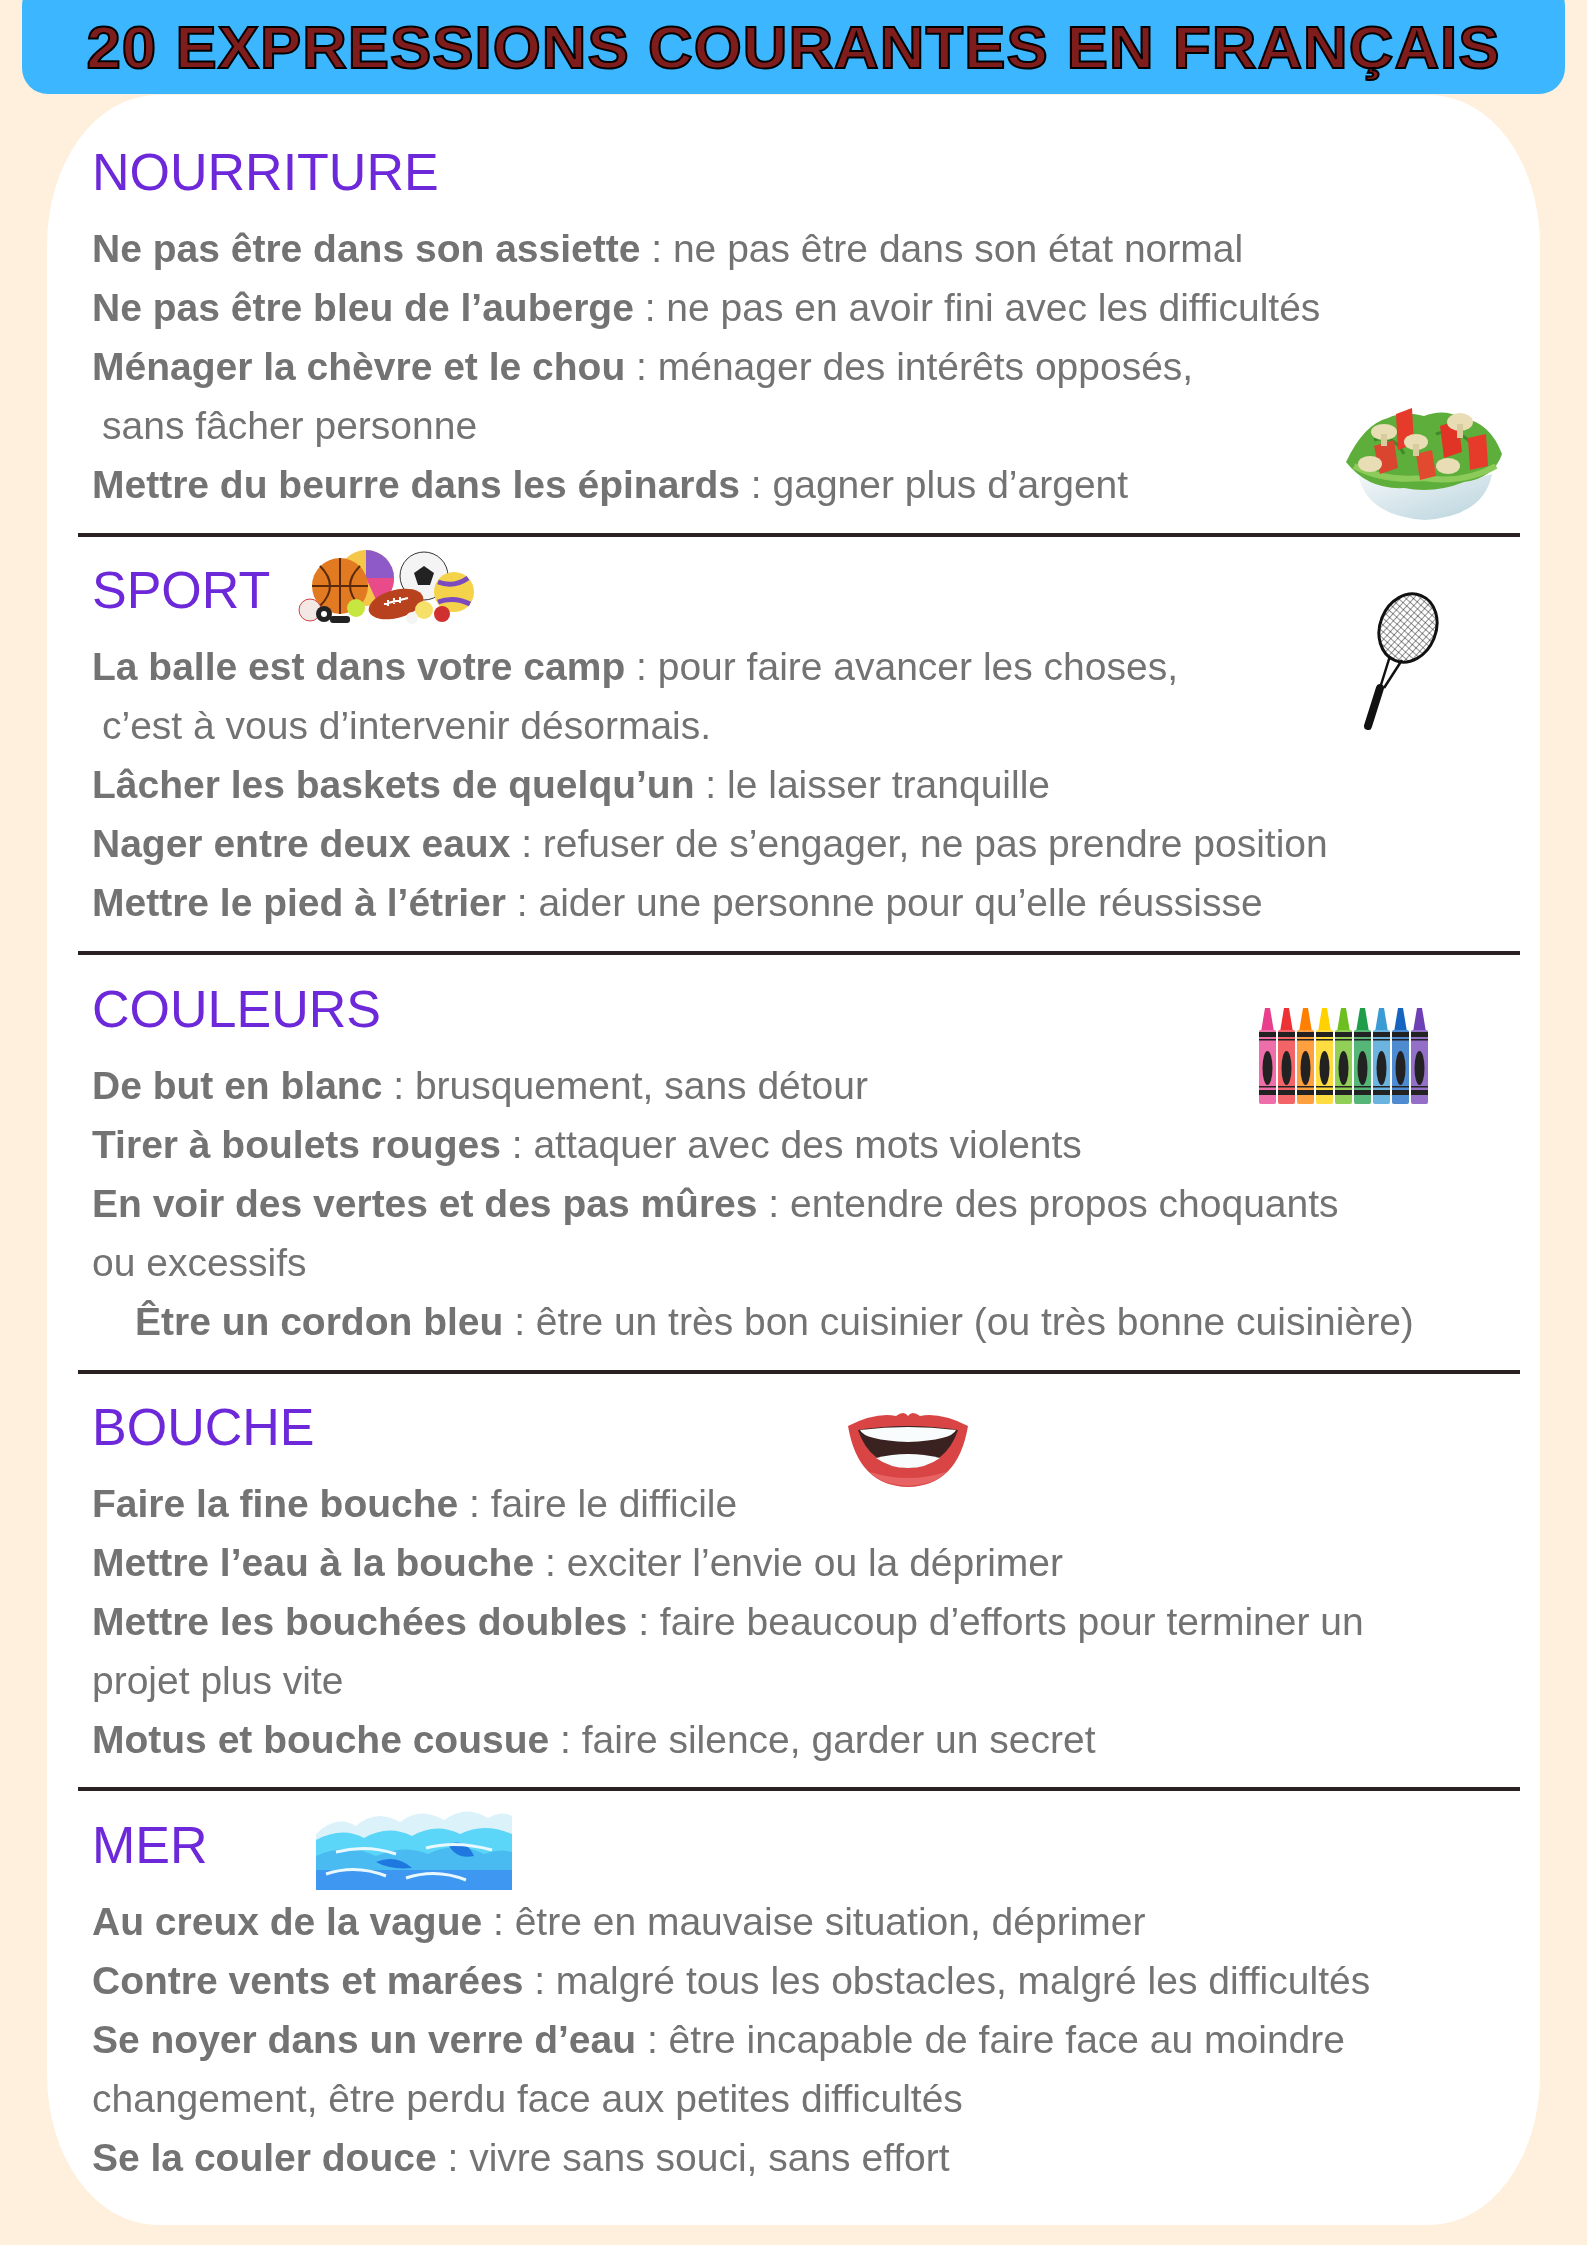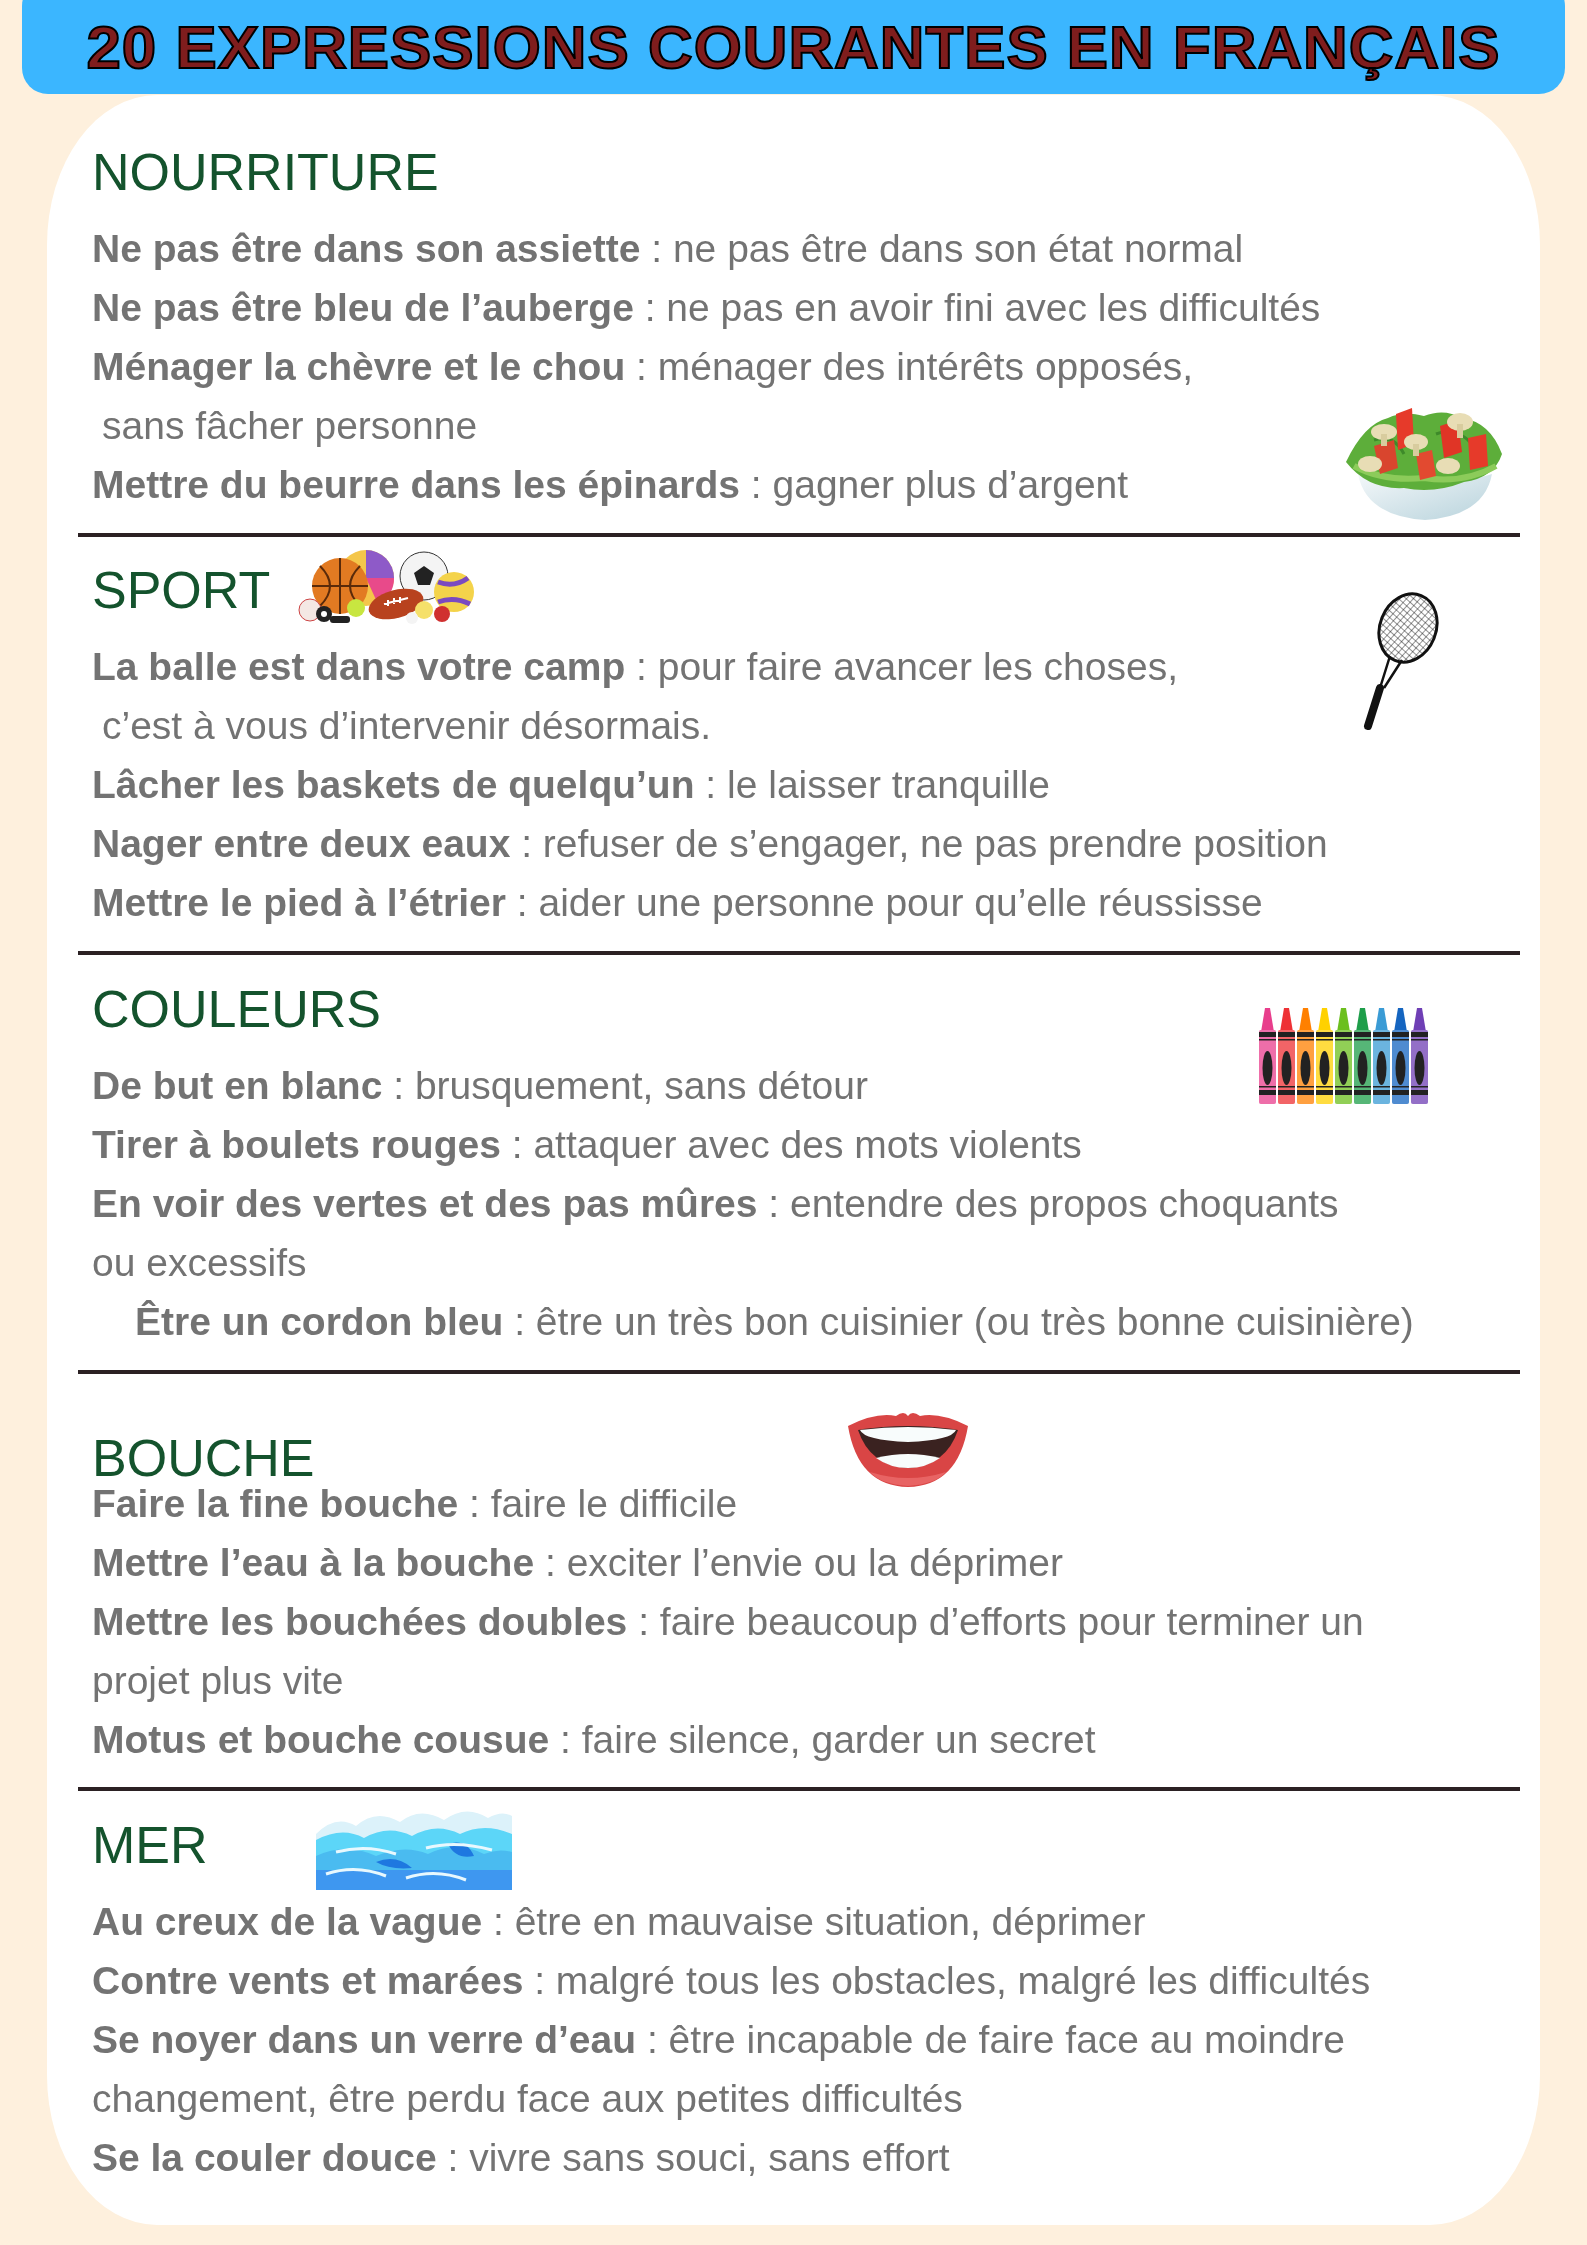--- a/index.html
+++ b/index.html
@@ -20,21 +20,21 @@
     white-space:nowrap;
     -webkit-text-stroke:2px #000;
   }
   .banner-title span { display:inline-block; transform:scaleX(1.03); }
   .card {
     position:absolute; left:47px; top:95px; width:1493px; height:2130px;
     background:#FFFFFF; border-radius:110px / 150px;
   }
   .section-title {
     position:absolute; left:92px; font-size:52px; font-weight:400;
-    line-height:60px; height:60px; white-space:nowrap; color:#14532d;
+    line-height:60px; height:60px; white-space:nowrap; color:#6d28d9;
   }
   .line {
     position:absolute; left:92px; font-size:39px; line-height:50px; height:50px;
     white-space:nowrap; color:#737373;
   }
   .line b { font-weight:700; }
   .indent { left:102px; }
   .divider {
     position:absolute; left:78px; width:1442px; height:4px; background:#2B2123;
   }
@@ -218,21 +218,21 @@
   <div class="line" style="top:1061px;text-align:right;"><b>De but en blanc</b><span> : brusquement, sans détour</span></div>
   <div class="line" style="top:1120px;"><b>Tirer à boulets rouges</b><span> : attaquer avec des mots violents</span></div>
   <div class="line" style="top:1179px;"><b>En voir des vertes et des pas mûres</b><span> : entendre des propos choquants</span></div>
   <div class="line" style="top:1238px;">ou excessifs</div>
   <div class="line" style="top:1297px;margin-left:43px;"><b>Être un cordon bleu</b><span> : être un très bon cuisinier (ou très bonne cuisinière)</span></div>
 </div>
 
 <div class="divider" style="top:1370px;"></div>
 
 <div>
-  <div class="section-title" style="top:1428px;text-align:center;">BOUCHE</div>
+  <div class="section-title" style="top:1397px;text-align:center;">BOUCHE</div>
 
   <svg class="illus" style="left:846px; top:1410px;" width="124" height="78" viewBox="0 0 124 78">
     <path d="M2 16 Q30 2 50 6 Q58 0 62 6 Q66 0 74 6 Q94 2 122 16 Q112 76 62 77 Q12 76 2 16 Z" fill="#D94545"></path>
     <path d="M12 20 Q62 12 112 20 Q100 56 62 58 Q24 56 12 20 Z" fill="#3A2220"></path>
     <path d="M14 20 Q62 14 110 20 Q106 30 62 32 Q18 30 14 20 Z" fill="#F8FCFC"></path>
     <path d="M30 48 Q62 40 94 48 Q80 58 62 58 Q44 58 30 48 Z" fill="#F8FCFC"></path>
     <path d="M24 62 Q62 74 100 62 Q90 74 62 76 Q34 74 24 62 Z" fill="#E86464"></path>
   </svg>
 
   <div class="line" style="top:1479px;"><b>Faire la fine bouche</b><span> : faire le difficile</span></div>

